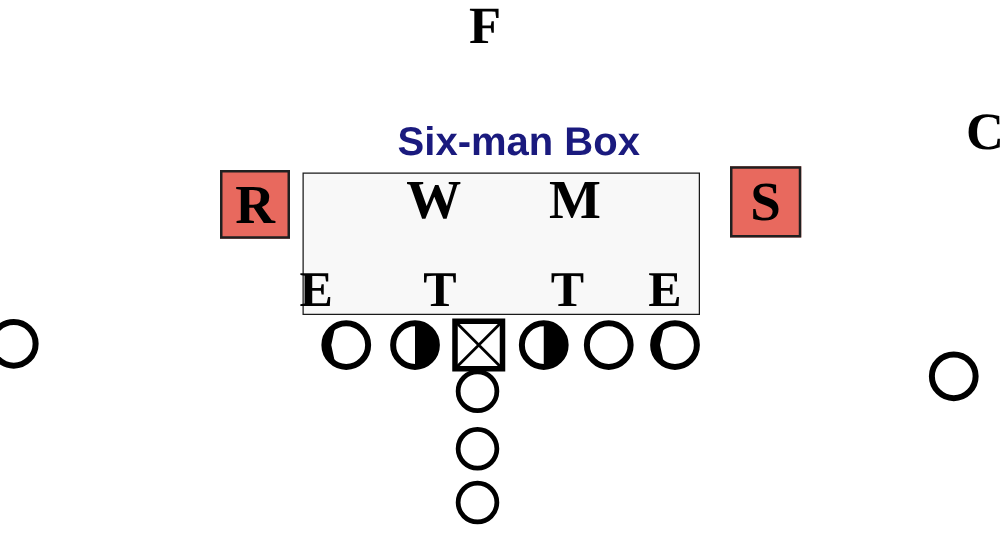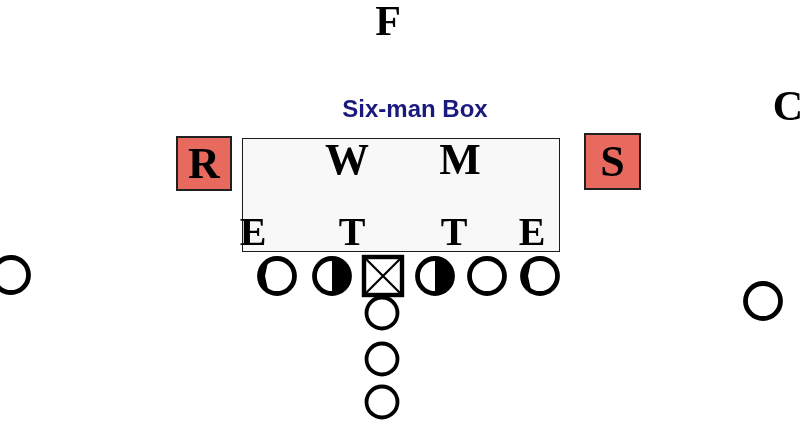--- a/index.html
+++ b/index.html
@@ -15,21 +15,21 @@
   }
   .pos-letter{
     position:absolute;transform:translateX(-50%);
     font-weight:bold;line-height:1;white-space:nowrap;color:var(--ink);
   }
   .fs-42{font-size:42px;}
   .fs-44{font-size:44px;}
   .fs-40{font-size:40px;}
   .box-title{
     position:absolute;left:415px;top:97px;transform:translateX(-50%);
-    font-family:"Liberation Sans",sans-serif;font-weight:bold;font-size:24px;
+    font-family:"Liberation Sans",sans-serif;font-weight:bold;font-size:32px;
     line-height:1;color:var(--title-color);white-space:nowrap;
   }
   .six-man-box{
     position:absolute;left:242px;top:138px;width:318px;height:114px;
     background:var(--box-fill);border:1.5px solid #1a1a1a;box-sizing:border-box;
   }
   .overhang{
     position:absolute;display:flex;align-items:center;justify-content:center;
     background:var(--overhang-fill);border:2px solid #202020;box-sizing:border-box;
   }

